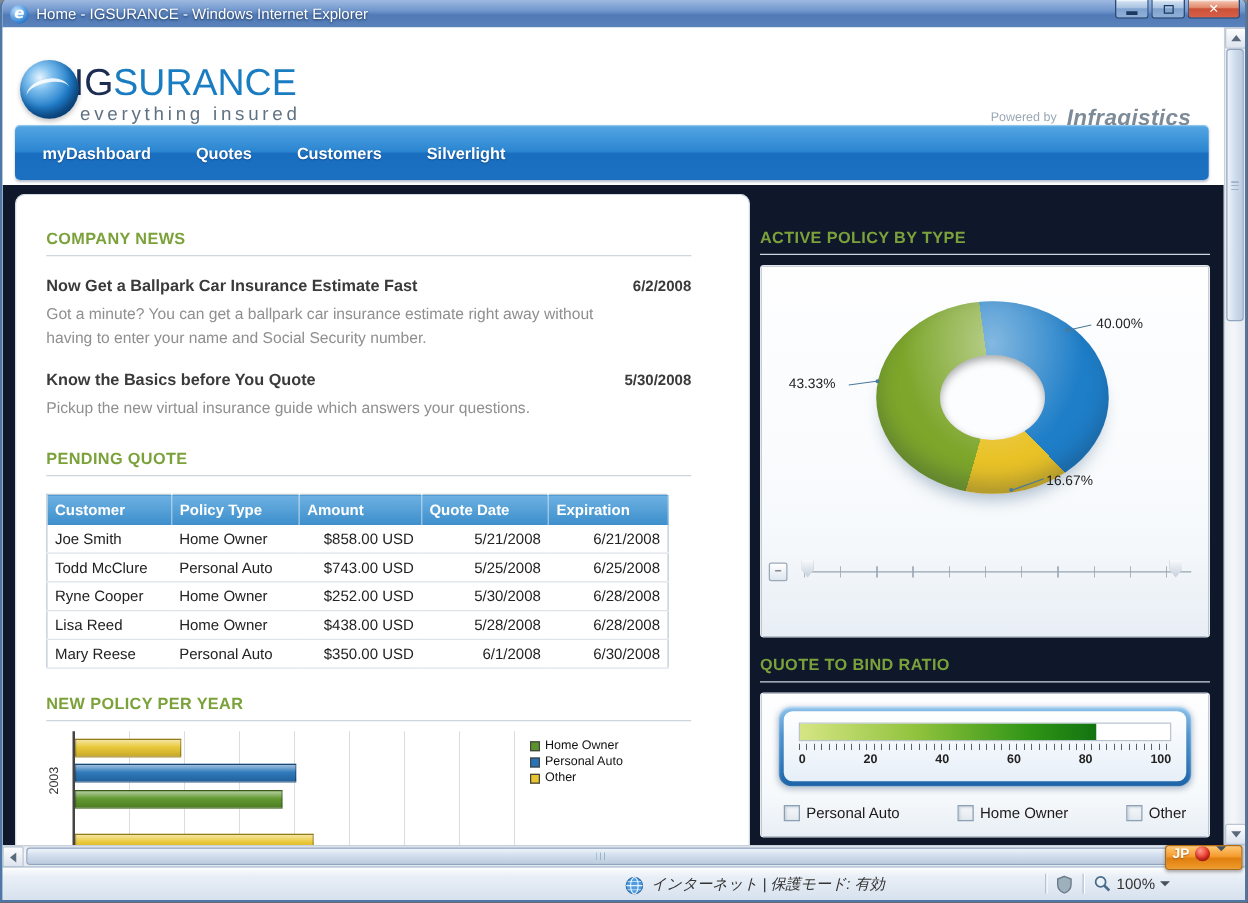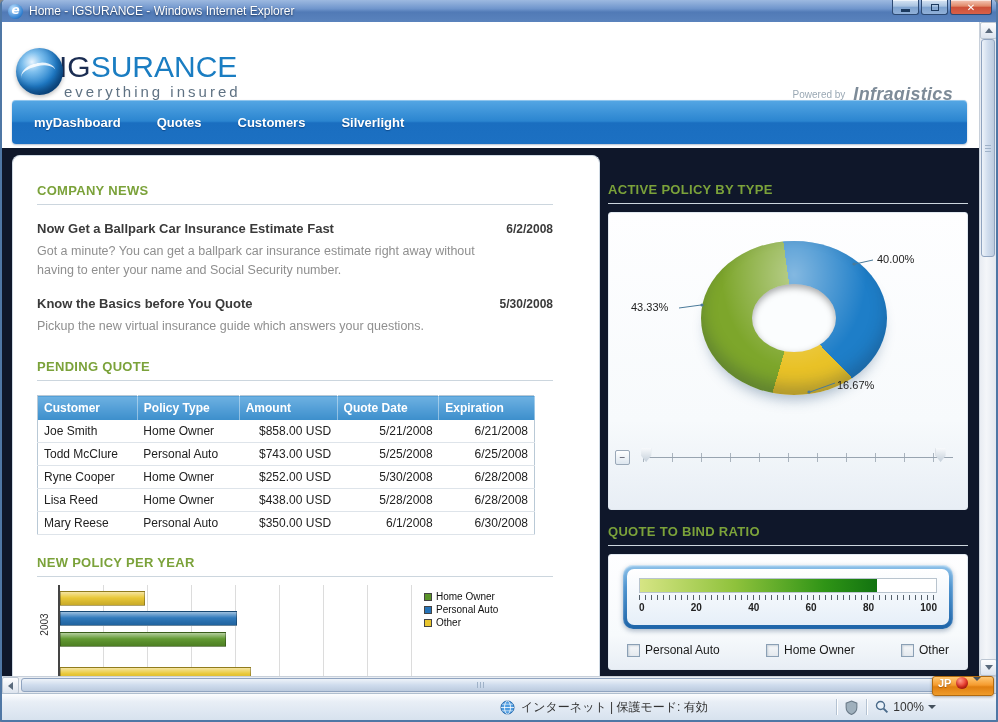--- a/index.html
+++ b/index.html
@@ -182,21 +182,21 @@
     width:7px; margin-left:-3px;
     background:repeating-linear-gradient(90deg,#9fb2c8 0 1px,transparent 1px 3px); }
   .sb-corner { width:17px; height:17px; background:#dde3ec; flex:none; }
 
   
   .statusbar { position:absolute; left:0; top:693px; width:994px; height:27px;
     background:linear-gradient(180deg,#fcfdfe 0%,#e8eef6 30%,#d7e2ee 100%);
     border-top:1px solid #b0bfcf; display:flex; align-items:center;
     font-size:12px; color:#333; }
   .status-spacer { width:498px; flex:none; }
-  .zone { display:flex; align-items:center; gap:6px; }
+  .zone { display:flex; align-items:flex-end; gap:6px;font-style:italic; }
   .status-sep { width:1px; height:16px; background:#b4c2d2; box-shadow:1px 0 0 #fff; }
   .status-right { margin-left:auto; display:flex; align-items:center; gap:8px;
     padding-right:60px; }
   .zoom-group { display:flex; align-items:center; gap:4px; cursor:pointer; }
   .caret-down { width:0; height:0; border-left:4px solid transparent;
     border-right:4px solid transparent; border-top:4px solid #44505c; }
 
   
   .ime { position:absolute; top:676px; right:2px; width:62px; height:20px; z-index:60;
     border:1px solid #b06a10; border-radius:3px; display:flex; align-items:flex-start;

